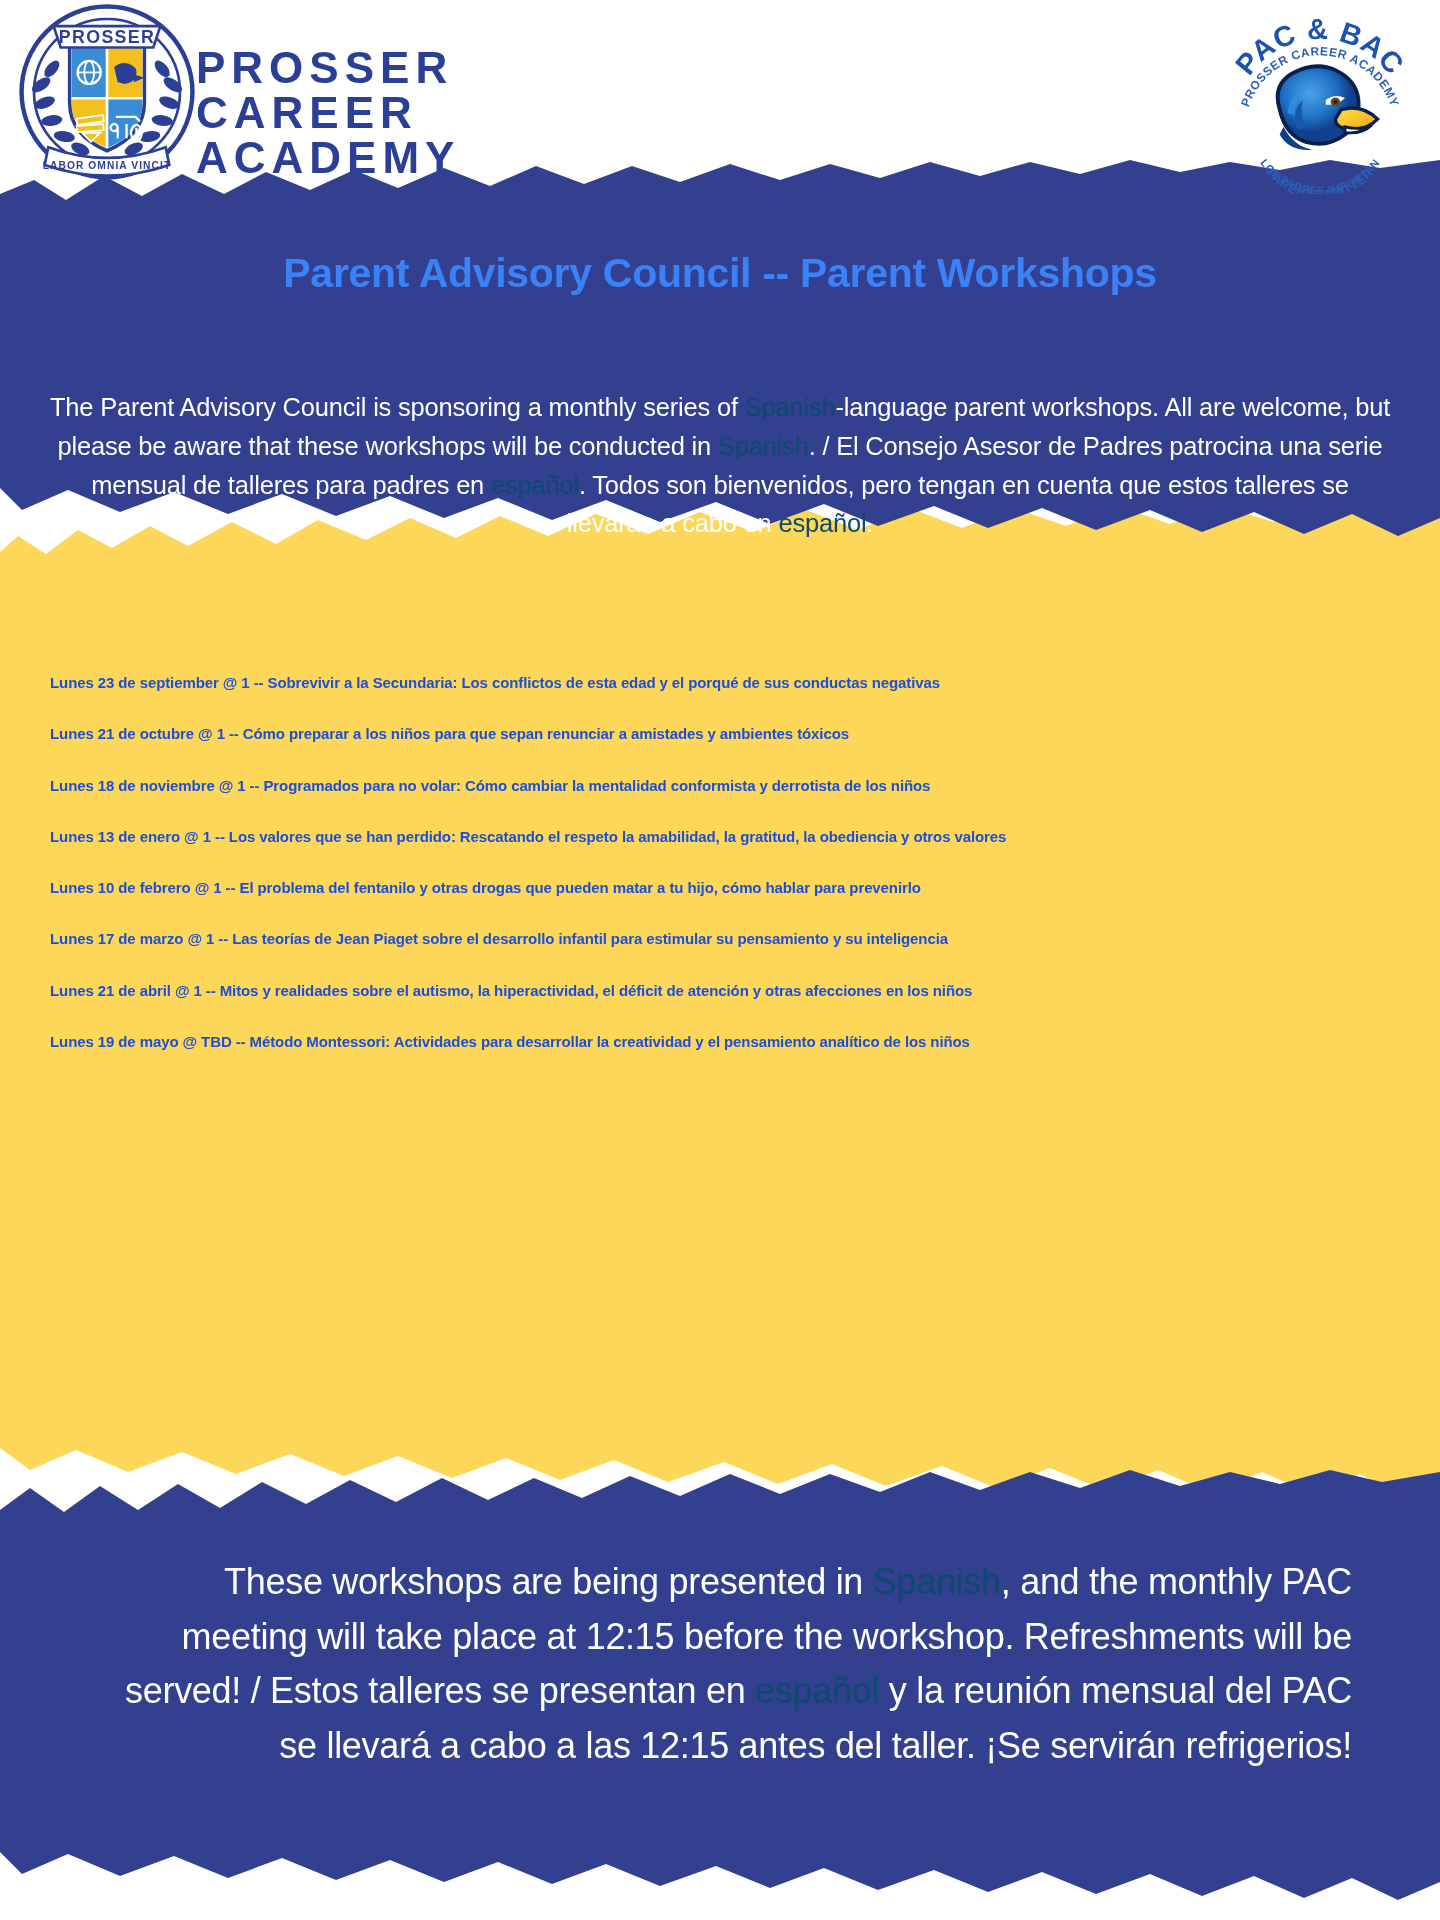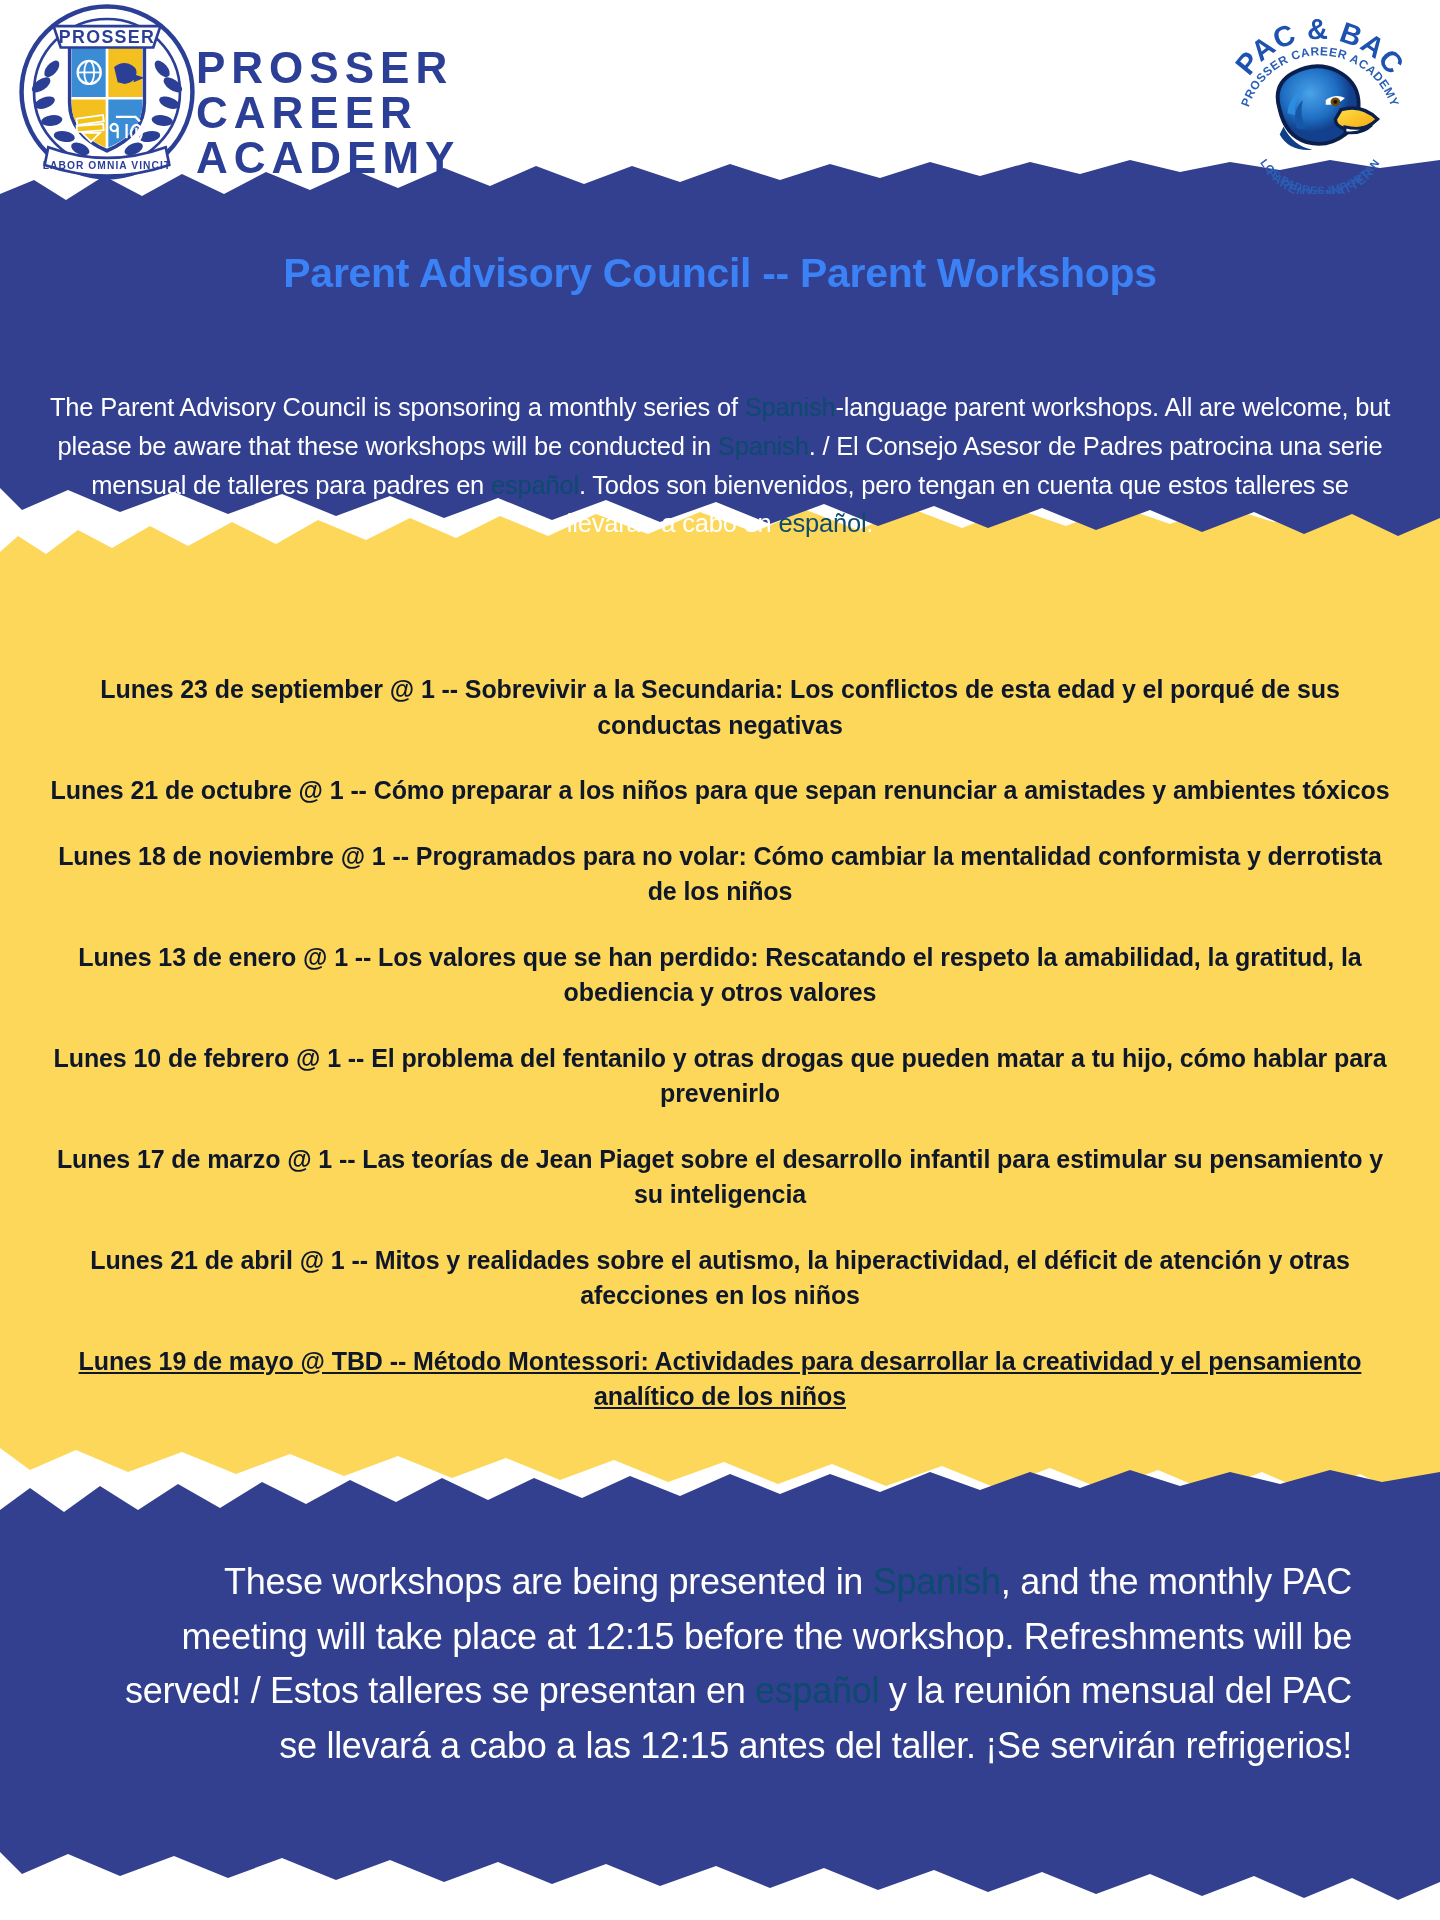--- a/index.html
+++ b/index.html
@@ -121,31 +121,30 @@
   .hl { color: #0c4a6e; }
 
   
   .workshops {
     top: 672px;
     left: 36px;
     width: 1368px;
     z-index: 5;
   }
   .ws-item {
-    color: #0f172a;
+    color: #1d4ed8;
     font-family: "Liberation Sans Narrow", "Liberation Sans", sans-serif;
     font-weight: bold;
-    font-size: 25px;
+    font-size: 15px;
     line-height: 1.42;
-    text-align: center;
     margin-bottom: 30px;
     letter-spacing: -0.1px;
     padding: 0 14px;
   }
-  .ws-item:last-child { margin-bottom: 11px; text-decoration: underline; }
+  .ws-item:last-child { margin-bottom: 11px; }
 
   .closing {
     top: 1555px;
     left: 90px;
     width: 1262px;
     text-align: right;
     color: #ffffff;
     font-family: "Liberation Sans", sans-serif;
     font-size: 36px;
     line-height: 1.52;

